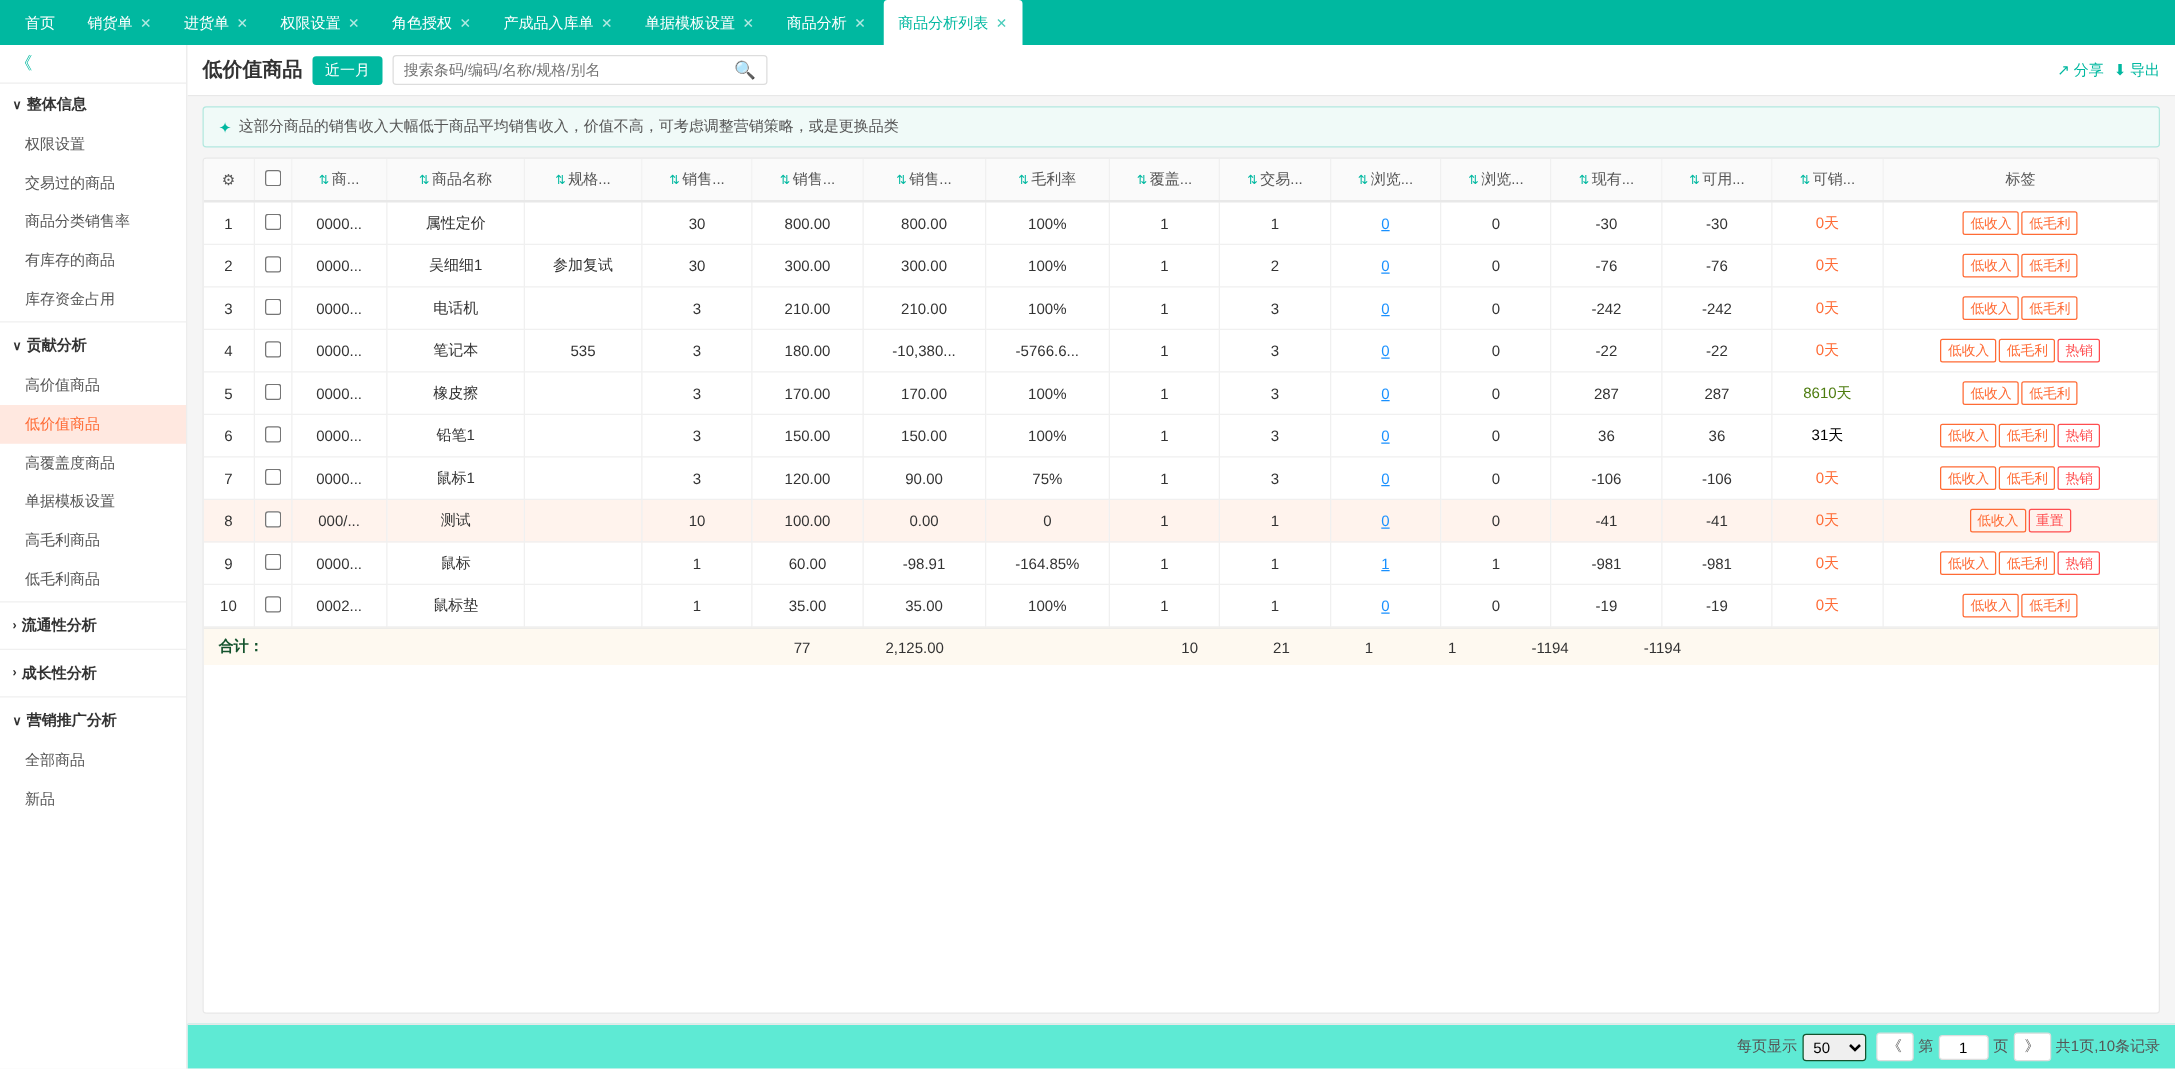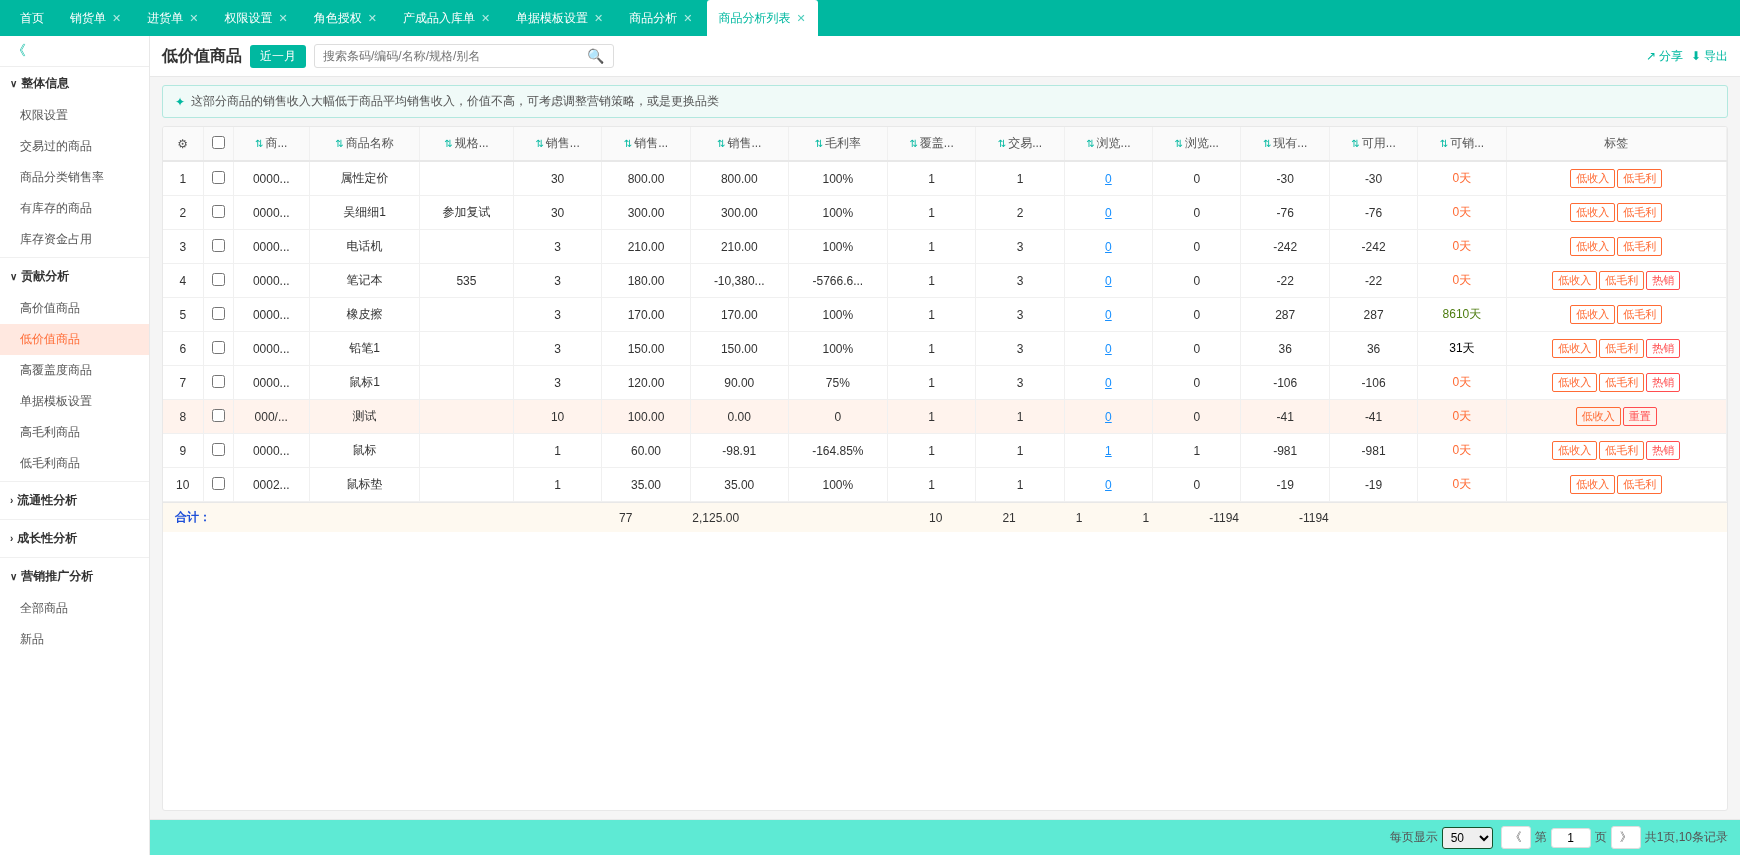--- a/index.html
+++ b/index.html
@@ -190,21 +190,21 @@
 
     
     .table-footer {
       display: flex;
       align-items: center;
       padding: 6px 12px;
       background: #fef9f0;
       border-top: 1px solid #e8e8e8;
       font-size: 12px;
     }
-    .footer-label { color: #1d4ed8; margin-right: 8px; font-weight: bold; font-family: Liberation Serif, serif; }
+    .footer-label { color: #14532d; margin-right: 24px; font-weight: bold; font-family: Liberation Serif, serif; }
     .footer-values { display: flex; gap: 60px; color: #333; margin-left: 20px; text-align: center; }
 
     
     .pagination {
       display: flex;
       align-items: center;
       justify-content: flex-end;
       padding: 6px 12px;
       background: #5eead4;
       border-top: 1px solid #e8e8e8;

